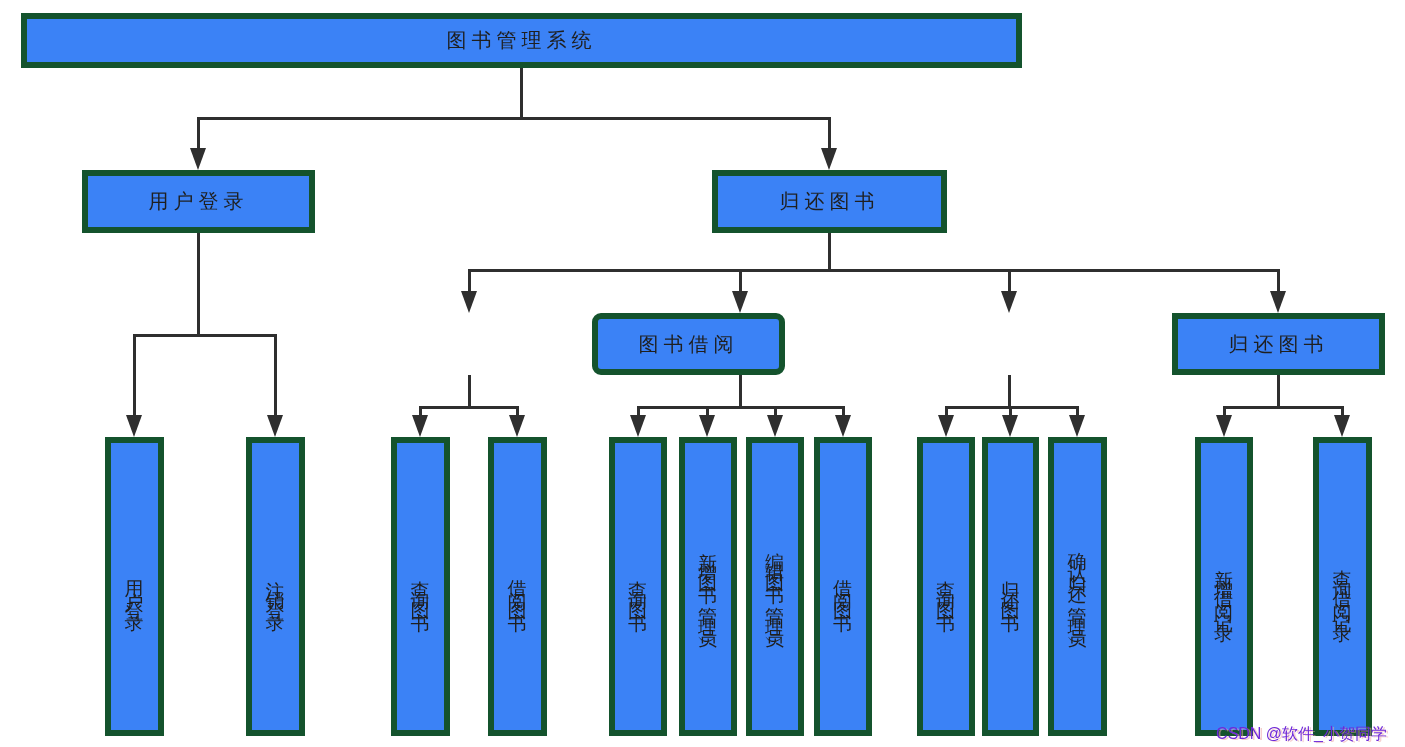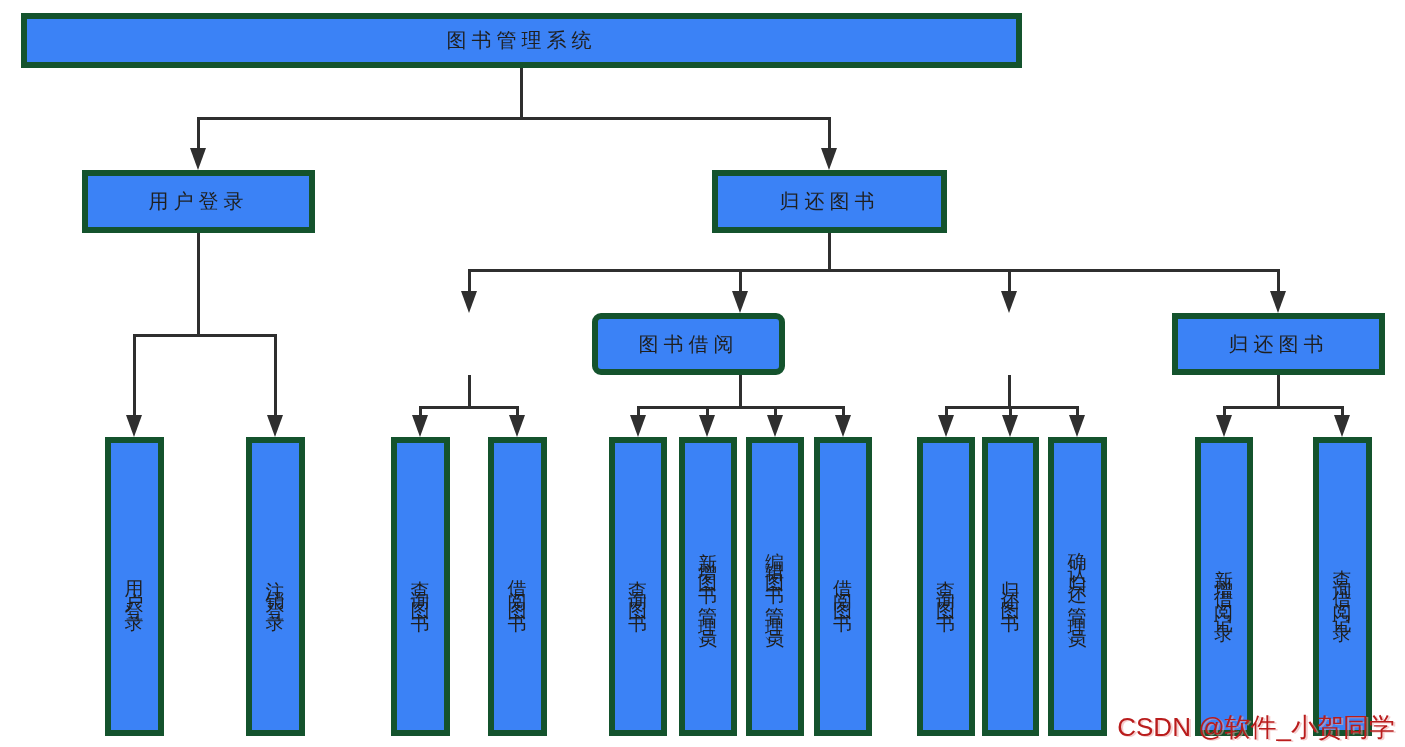--- a/index.html
+++ b/index.html
@@ -52,24 +52,24 @@
   .arrow {
     position: absolute;
     width: 0;
     height: 0;
     border-left: 8px solid transparent;
     border-right: 8px solid transparent;
     border-top: 22px solid #2f2f2f;
   }
   #watermark {
     position: absolute;
-    right: 10px;
+    right: 18px;
     bottom: 2px;
-    font-size: 26px;
-    color: #b91c1c;
+    font-size: 16px;
+    color: #6d28d9;
     text-shadow: 2px 1px 0 rgba(236, 166, 166, 0.55);
     white-space: nowrap;
     pointer-events: none;
   }
 </style>
 </head>
 <body>
 
 <div id="canvas">
 

